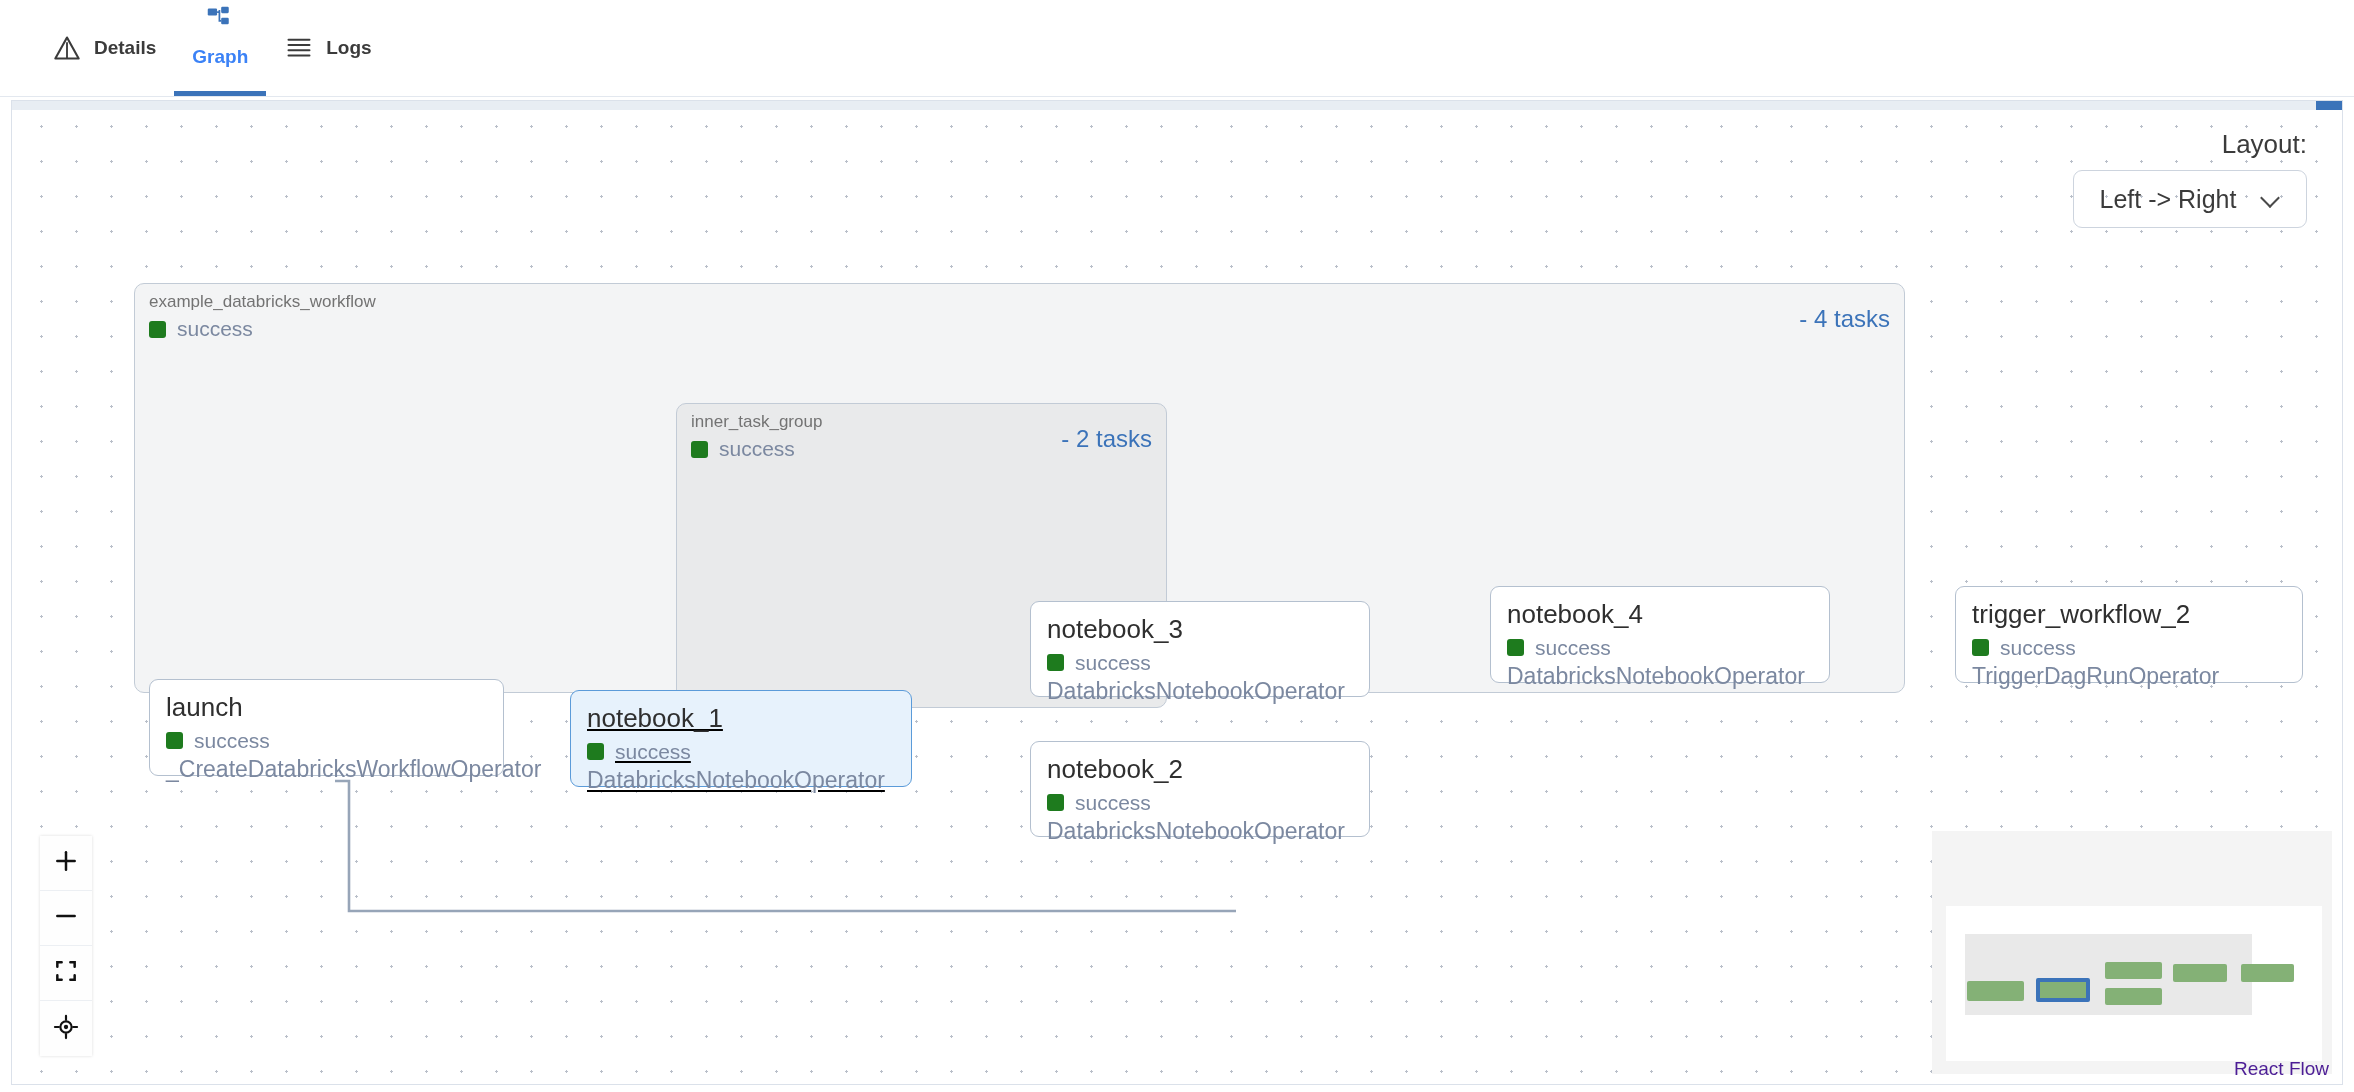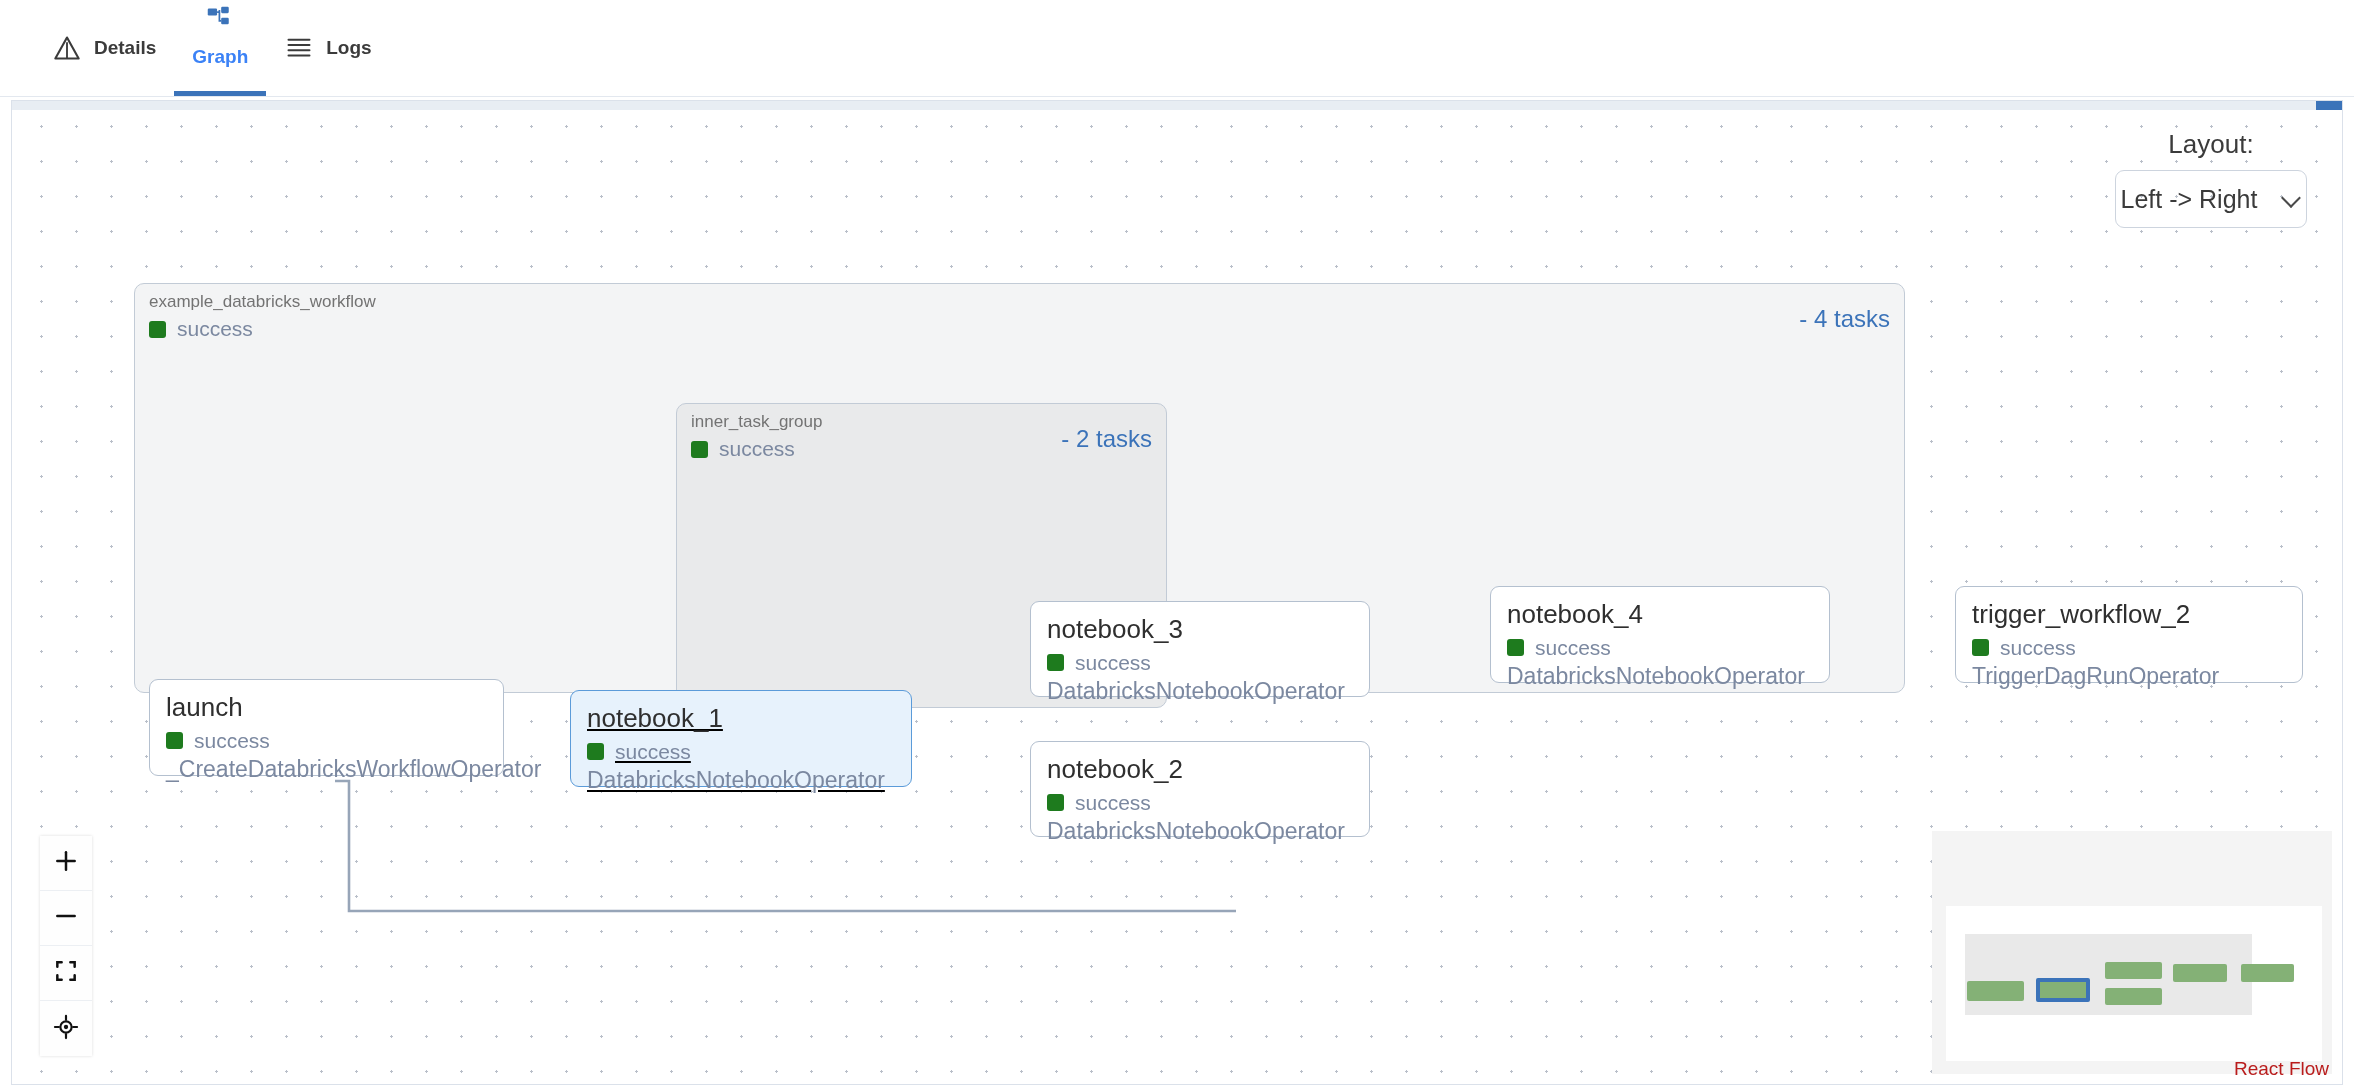--- a/index.html
+++ b/index.html
@@ -97,24 +97,24 @@
   .node-title {
     font-size: 26px; color: #2f2f2f; line-height: 1.15; white-space: nowrap;
   }
   .node .state-row { margin-top: 6px; }
   .node-op {
     font-size: 23px; color: #7b88a0; line-height: 1.2;
     margin-top: 3px; white-space: nowrap;
   }
 
   
-  .layout-box { position: absolute; right: 35px; top: 28px; text-align: center; }
+  .layout-box { position: absolute; right: 35px; top: 28px; text-align: right; }
   .layout-label { font-size: 26px; color: #3b3b3b; margin-bottom: 10px; }
   .layout-select {
-    width: 192px; height: 58px;
+    width: 234px; height: 58px;
     border: 1px solid #cdd4de; border-radius: 9px;
     background: transparent;
     display: flex; align-items: center; justify-content: center; gap: 26px;
     font-size: 25px; color: #3b3b3b;
     cursor: pointer; user-select: none; margin-top: 8px;
   }
   .chev { width: 18px; height: 10px; position: relative; flex: none; }
   .chev::before {
     content: ""; position: absolute; left: 1px; top: -3px;
     width: 12px; height: 12px;
@@ -146,21 +146,21 @@
   .mm-view {
     position: absolute; left: 14px; top: 75px;
     width: 376px; height: 155px;
     background: #ffffff;
   }
   .mm-group { position: absolute; background: #e9e9e9; }
   .mm-node { position: absolute; background: #84b176; border-radius: 2px; }
   .mm-node.sel { border: 4px solid #3b73b9; background: #84b176; }
   .attrib {
     position: absolute; right: 13px; bottom: 4px;
-    font-size: 19px; color: #b91c1c;
+    font-size: 19px; color: #4c1d95;
   }
 </style>
 </head>
 <body>
 
 <div class="tabbar">
   <div class="tab">
     <span class="ticon">
       <svg width="28" height="28" viewBox="0 0 24 24">
           <path d="M12 3 L22 21 L2 21 Z" fill="none" stroke="#3b3b3b" stroke-width="1.8" stroke-linejoin="round"></path>

